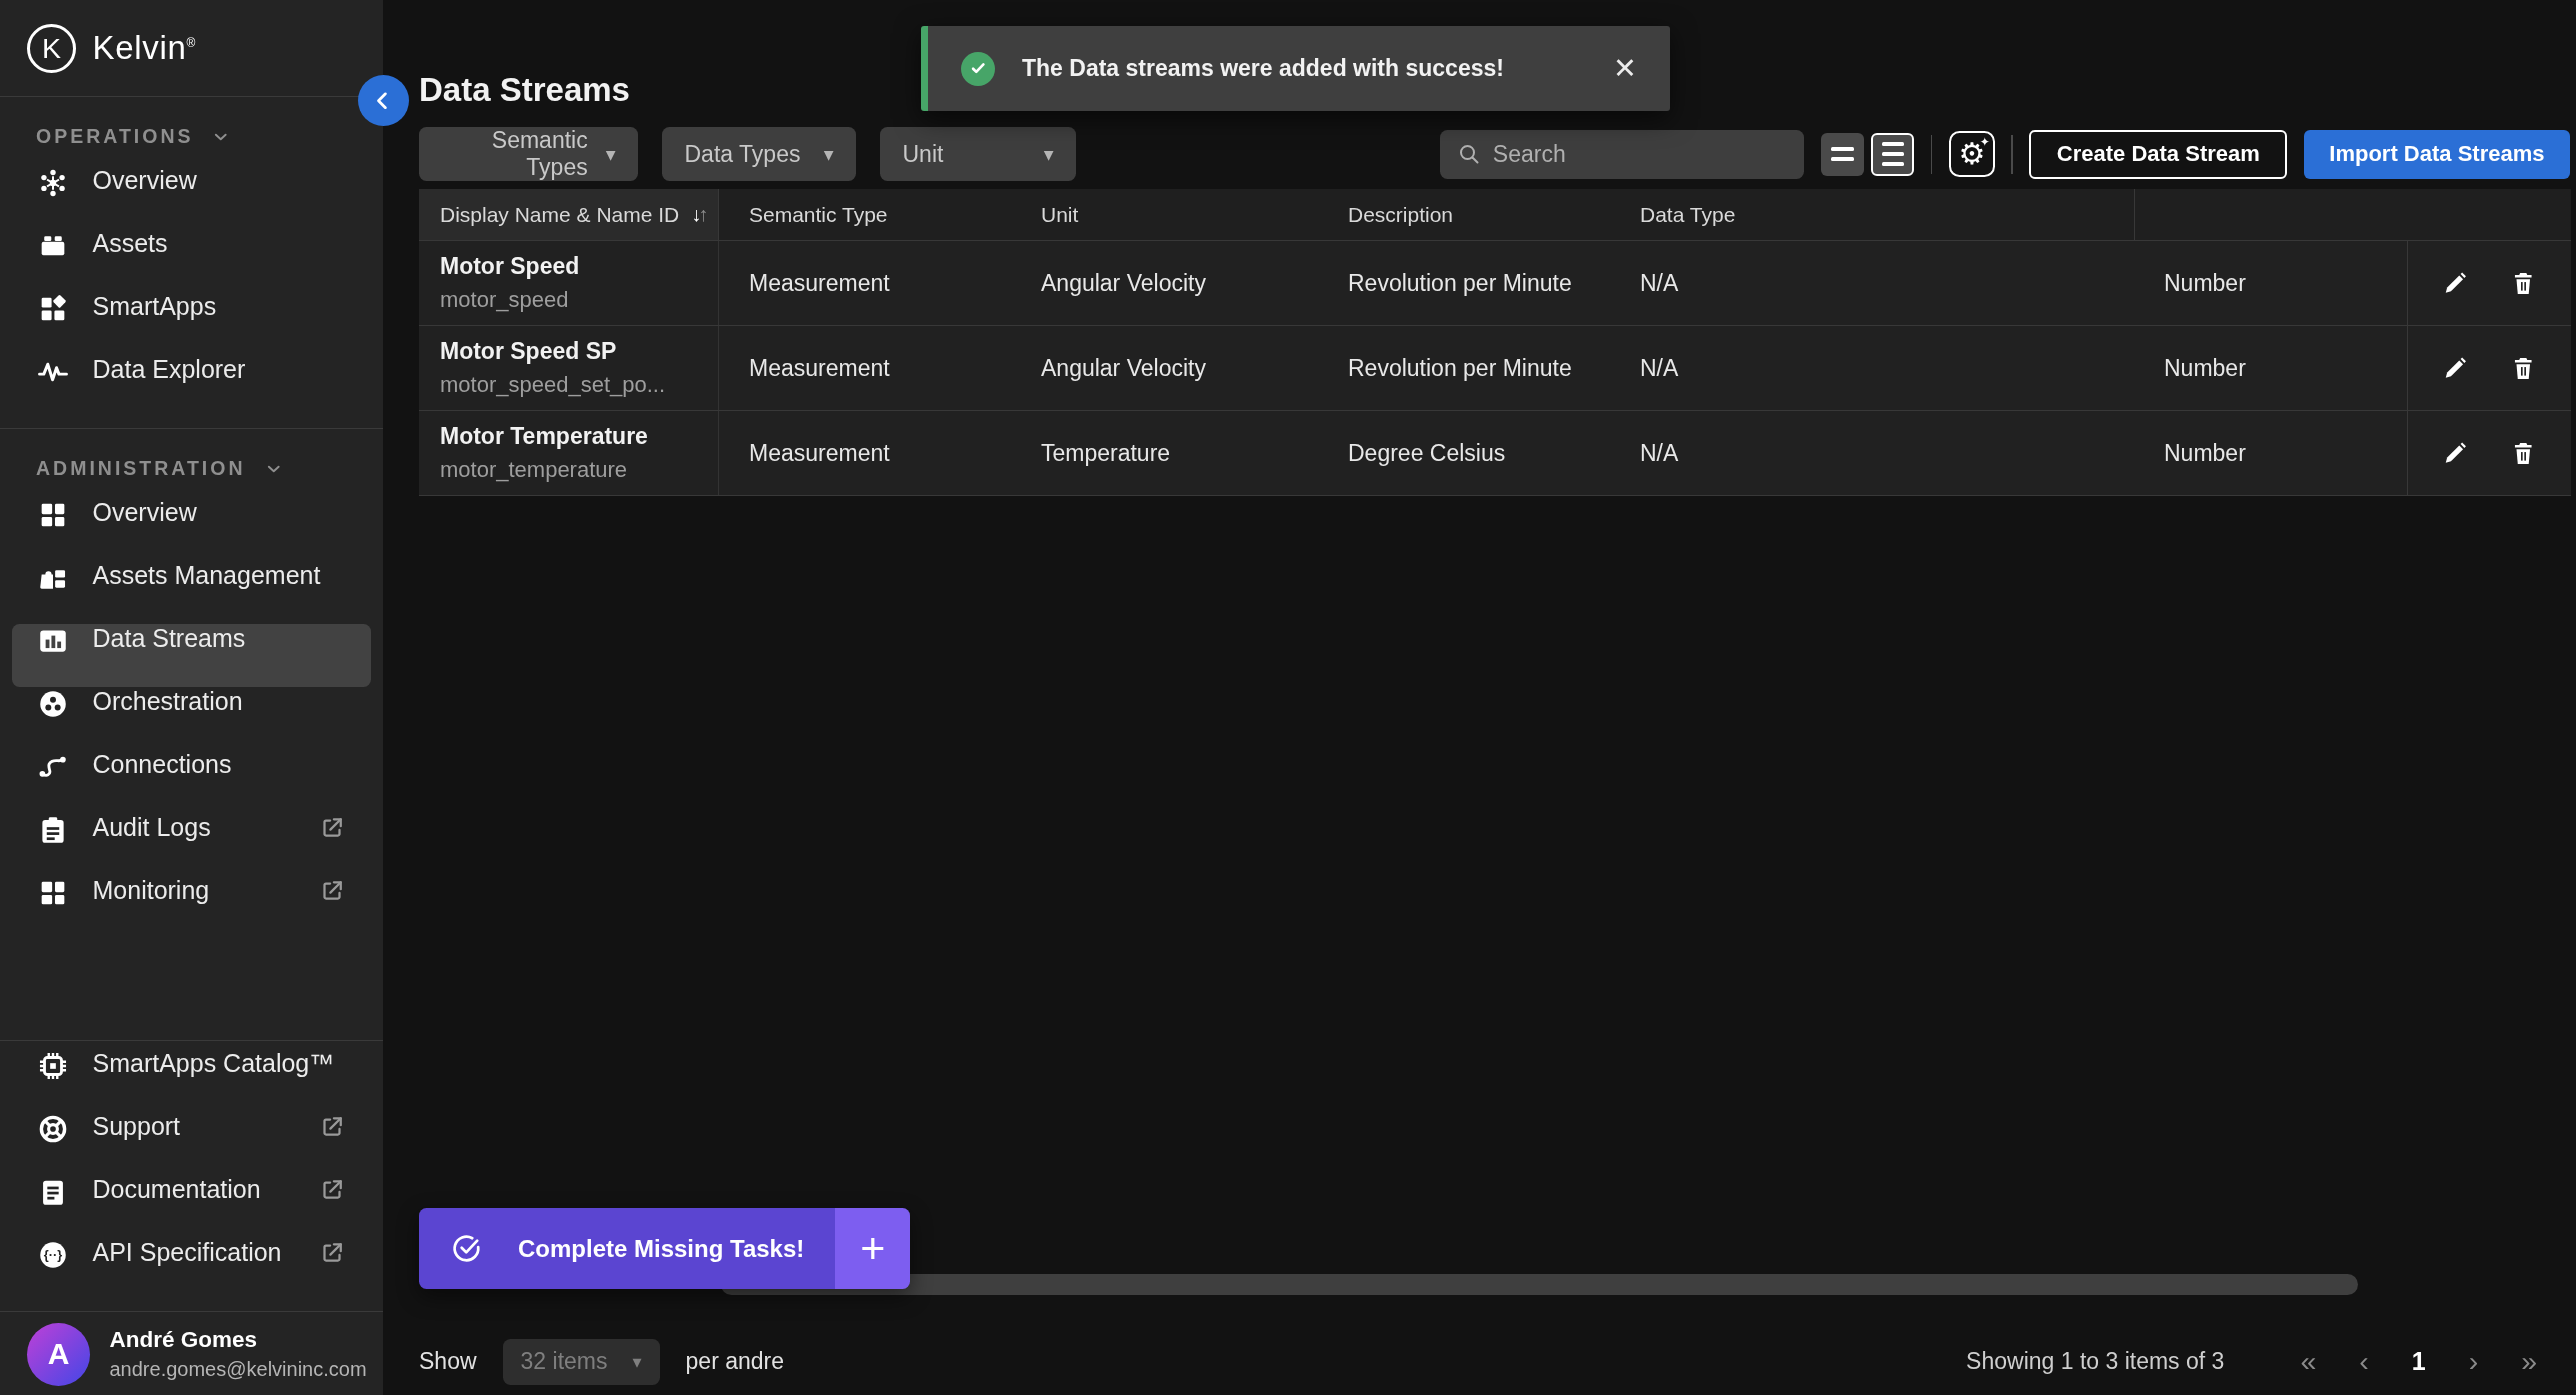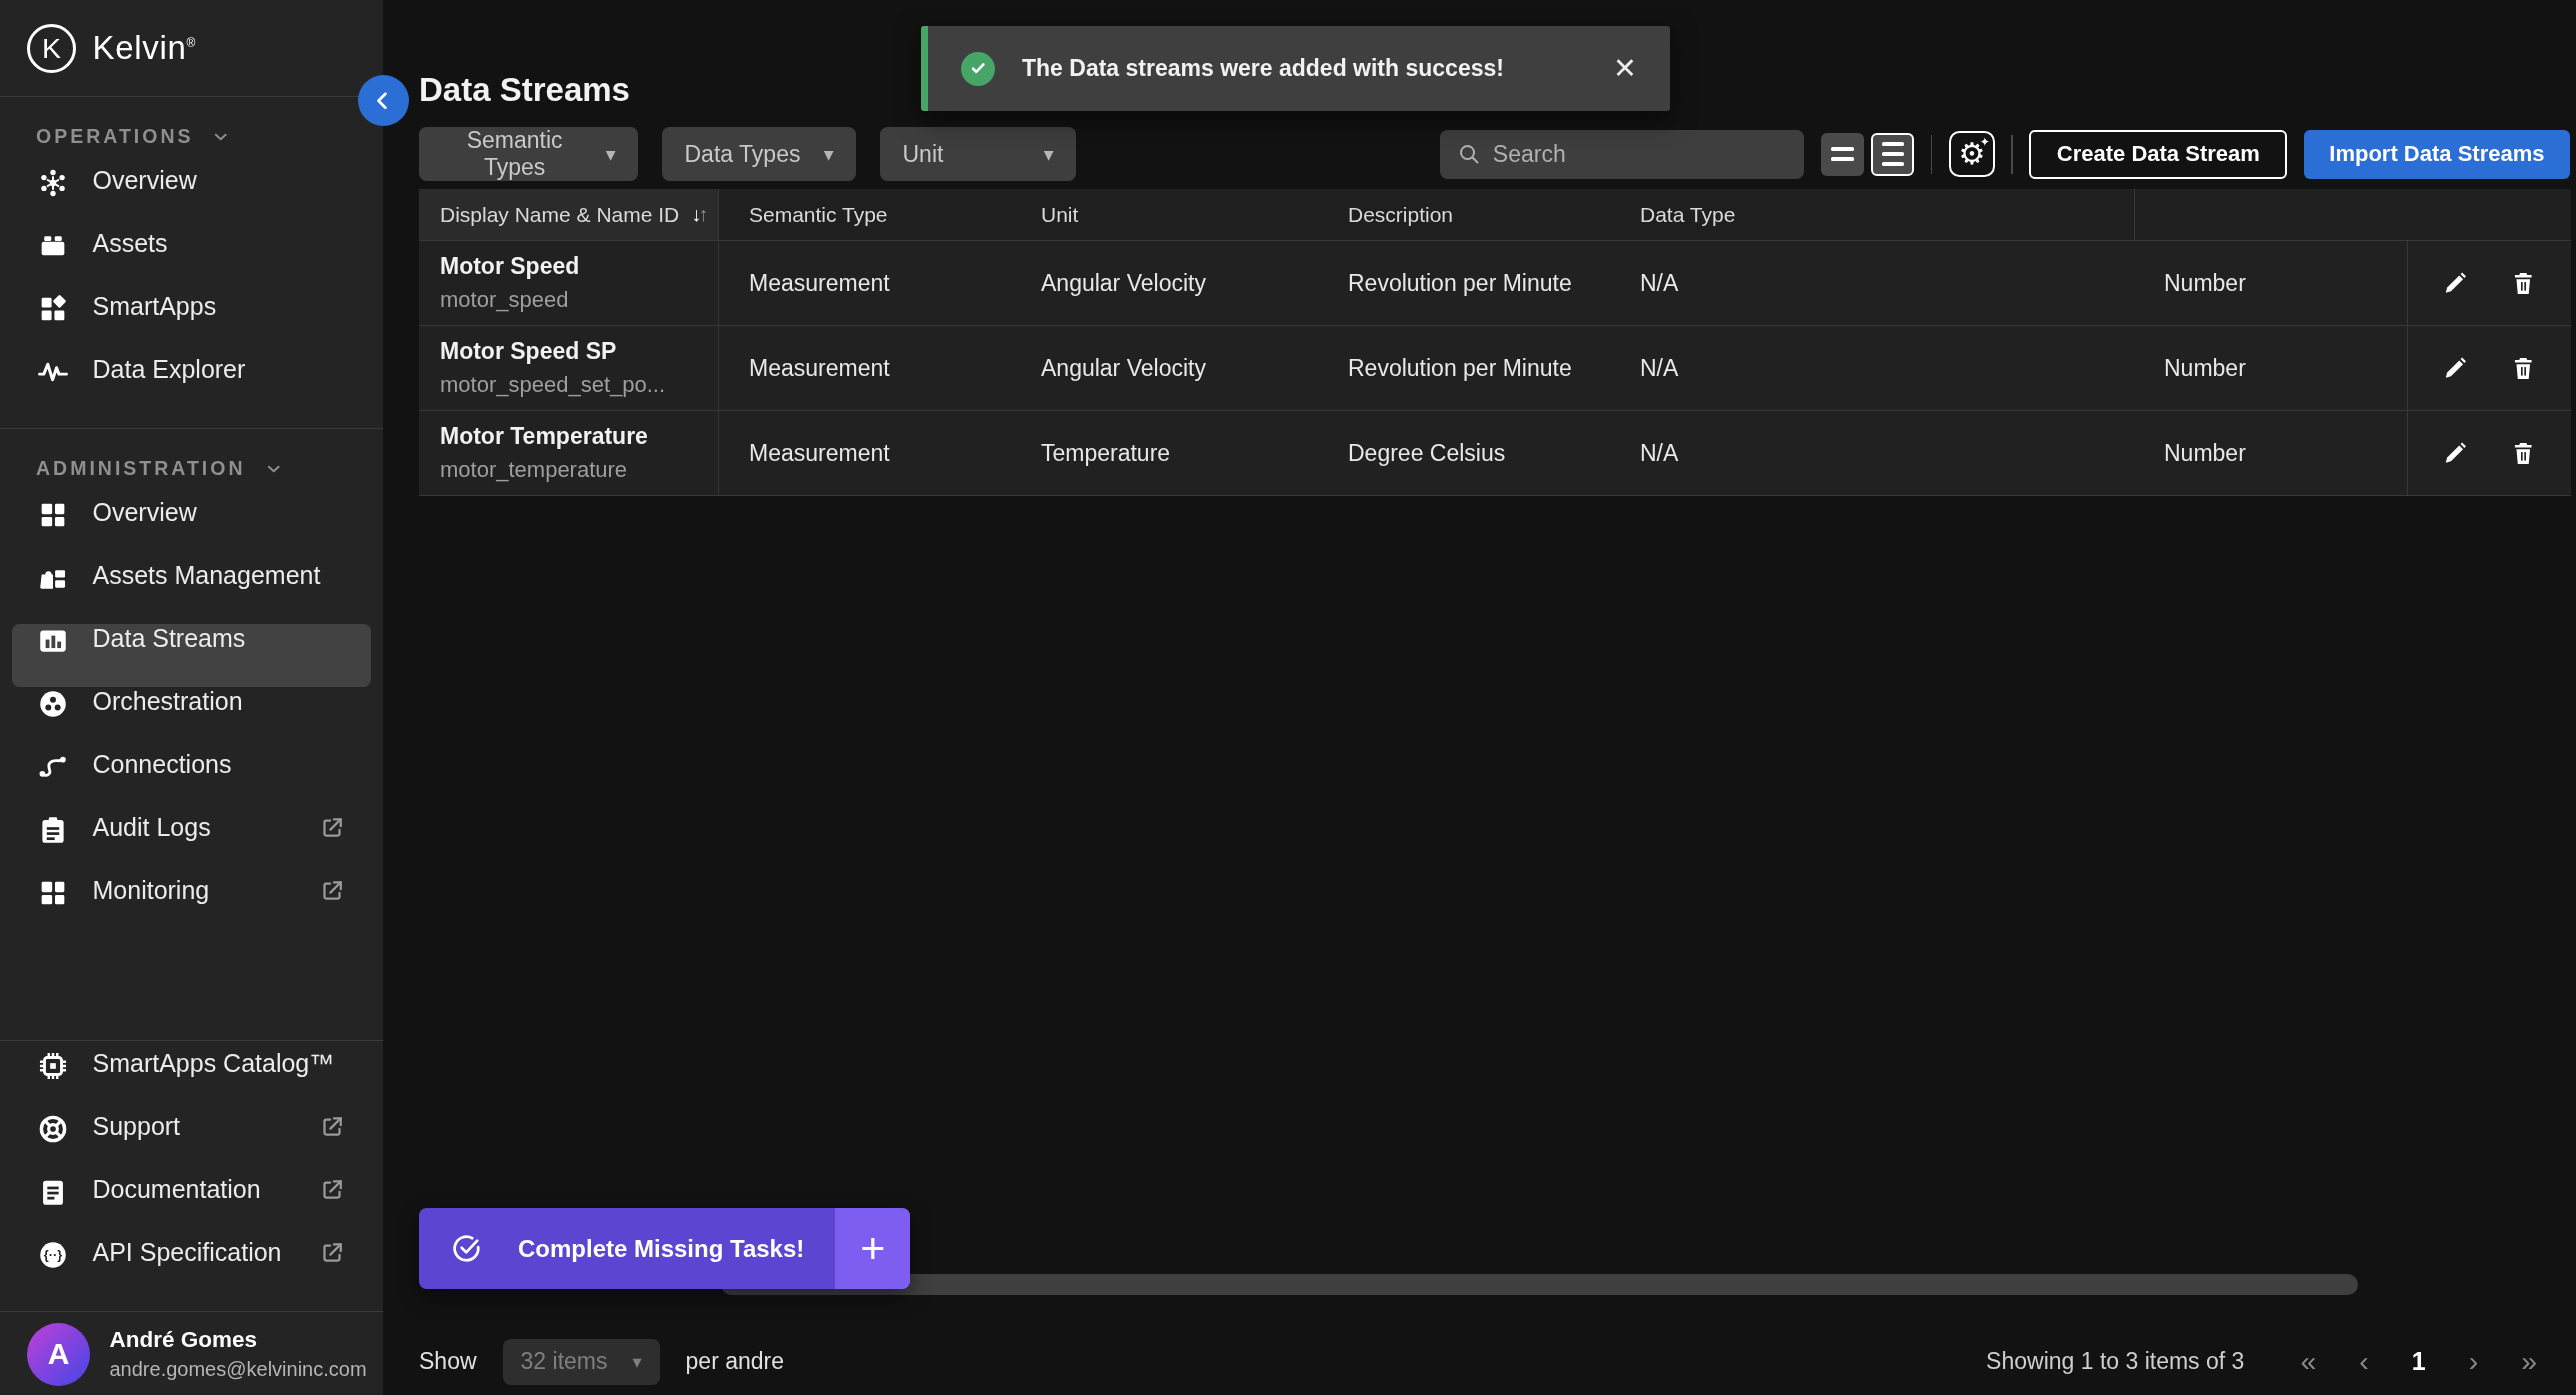--- a/index.html
+++ b/index.html
@@ -63,21 +63,21 @@
 
   .page-title { position:absolute; left:36px; top:71px; font-size:33px;
                 font-weight:700; color:#f2f2f2; }
 
   .controls-row { position:absolute; left:36px; right:6px; top:127px; height:54px;
                   display:flex; align-items:center; gap:24px; }
   .filter-select { height:54px; background:#3e3e3e; border:none; border-radius:7.5px;
                    color:#c9c9c9; font-size:23px; display:flex; align-items:center;
                    justify-content:space-between; padding:0 22.5px; cursor:pointer; }
   .filter-select .caret { color:#b5b5b5; font-size:19.5px; margin-left:18px; }
-  .f-semantic { width:219px; } .f-datatypes { width:194px; } .f-unit { width:196px; }
+  .f-semantic { width:219px;text-align:right; } .f-datatypes { width:194px; } .f-unit { width:196px; }
 
   .right-controls { margin-left:auto; display:flex; align-items:center; gap:16.5px; }
   .search-box { width:364px; height:49px; background:#3e3e3e; border-radius:7.5px;
                 display:flex; align-items:center; gap:12px; padding:0 16.5px; }
   .search-box svg { width:24px; height:24px; color:#b0b0b0; flex-shrink:0; }
   .search-box input { background:transparent; border:none; outline:none; color:#e6e6e6;
                       font-size:23px; width:100%;
                       font-family:"Liberation Sans","DejaVu Sans",sans-serif; }
   .search-box input::placeholder { color:#b0b0b0; }
   .density-group { display:flex; gap:7.5px; }
@@ -139,21 +139,21 @@
   .hscroll-thumb { width:100%; height:100%; background:#3f3f3f; border-radius:10.5px;
                    cursor:pointer; }
 
   .footer { position:absolute; left:36px; right:39px; top:1337px; height:49px;
             display:flex; align-items:center; font-size:23px; color:#e2e2e2; }
   .pagesize-select { width:157px; height:46px; margin:0 26px; background:#2e2e2e;
                      border:none; border-radius:7.5px; color:#7f7f7f; font-size:23px;
                      display:flex; align-items:center; justify-content:space-between;
                      padding:0 18px; cursor:default; }
   .pagesize-select .caret { font-size:18px; color:#7f7f7f; }
-  .footer-right { margin-left:auto; display:flex; align-items:center; gap:56px; }
+  .footer-right { margin-left:auto; display:flex; align-items:center; gap:76px; }
   .page-summary { color:#cfcfcf; }
   .pager { display:flex; align-items:center; gap:43px; }
   .pager .pg { background:none; border:none; color:#8a8a8a; font-size:28.5px;
                cursor:pointer; line-height:1;
                font-family:"Liberation Sans","DejaVu Sans",sans-serif; }
   .pager .pg.current { color:#fff; font-size:25px; font-weight:700; cursor:default; }
 </style>
 </head>
 <body>
 

